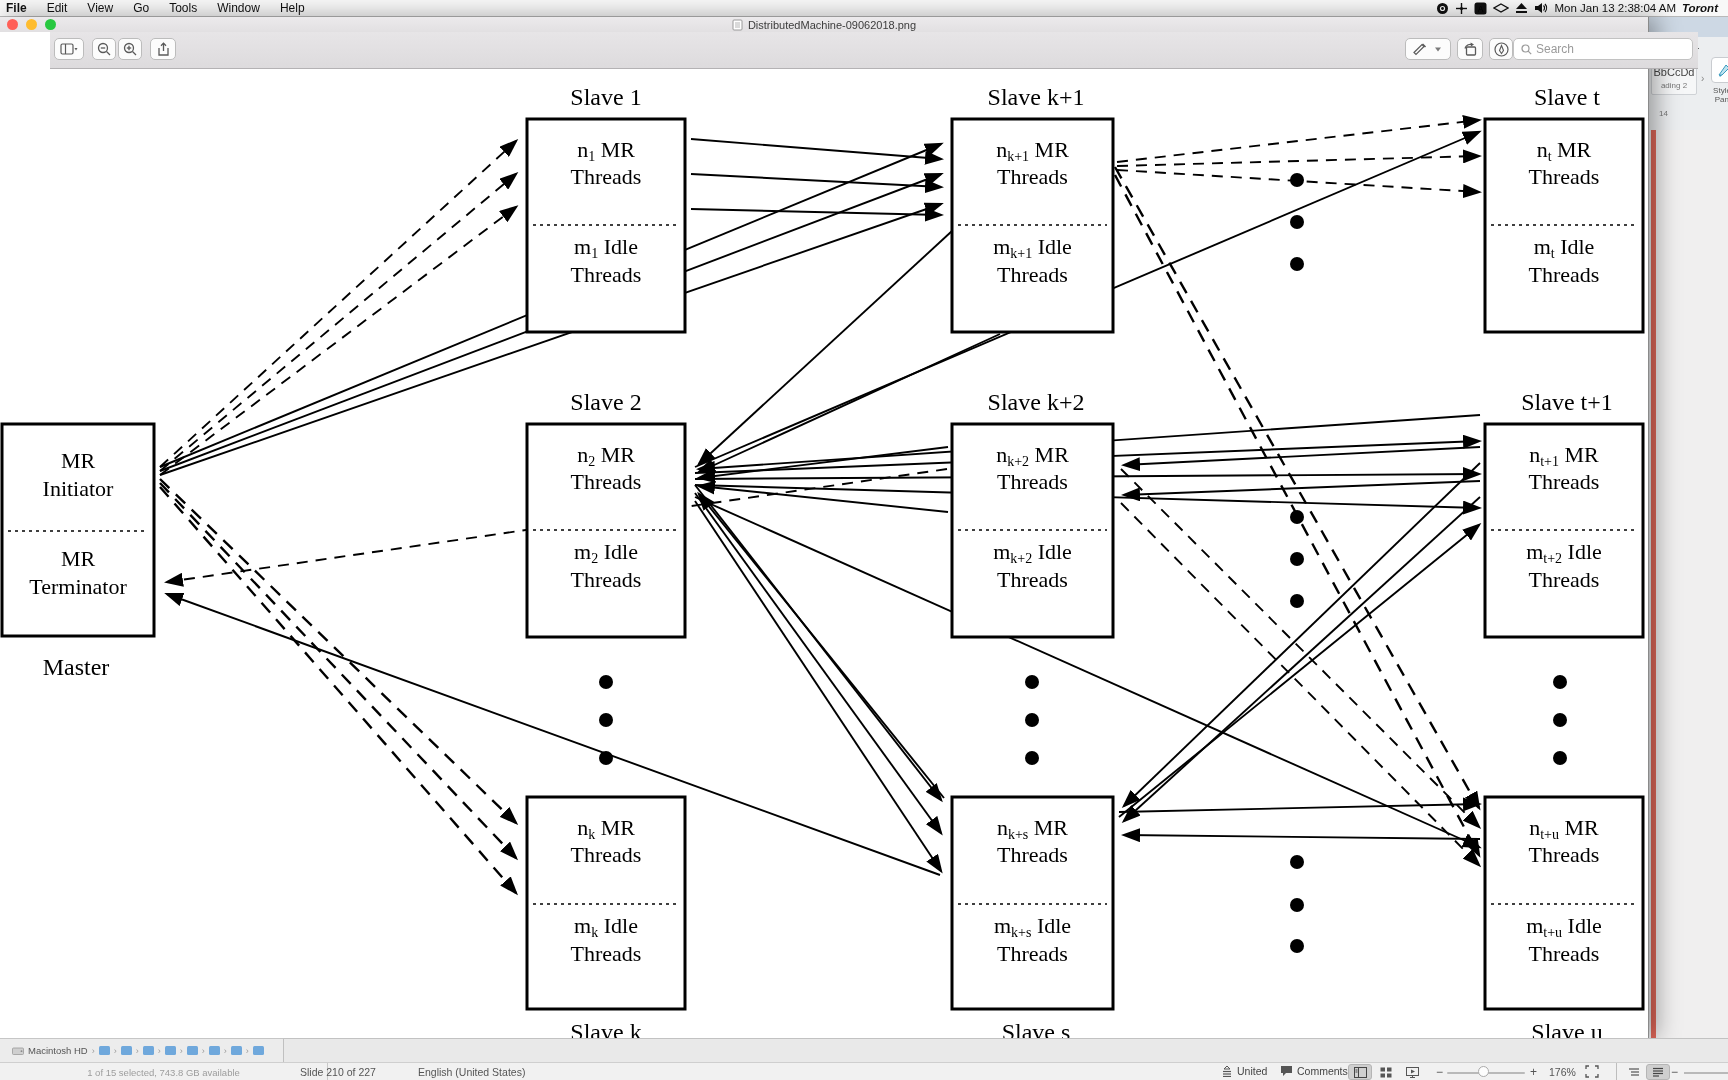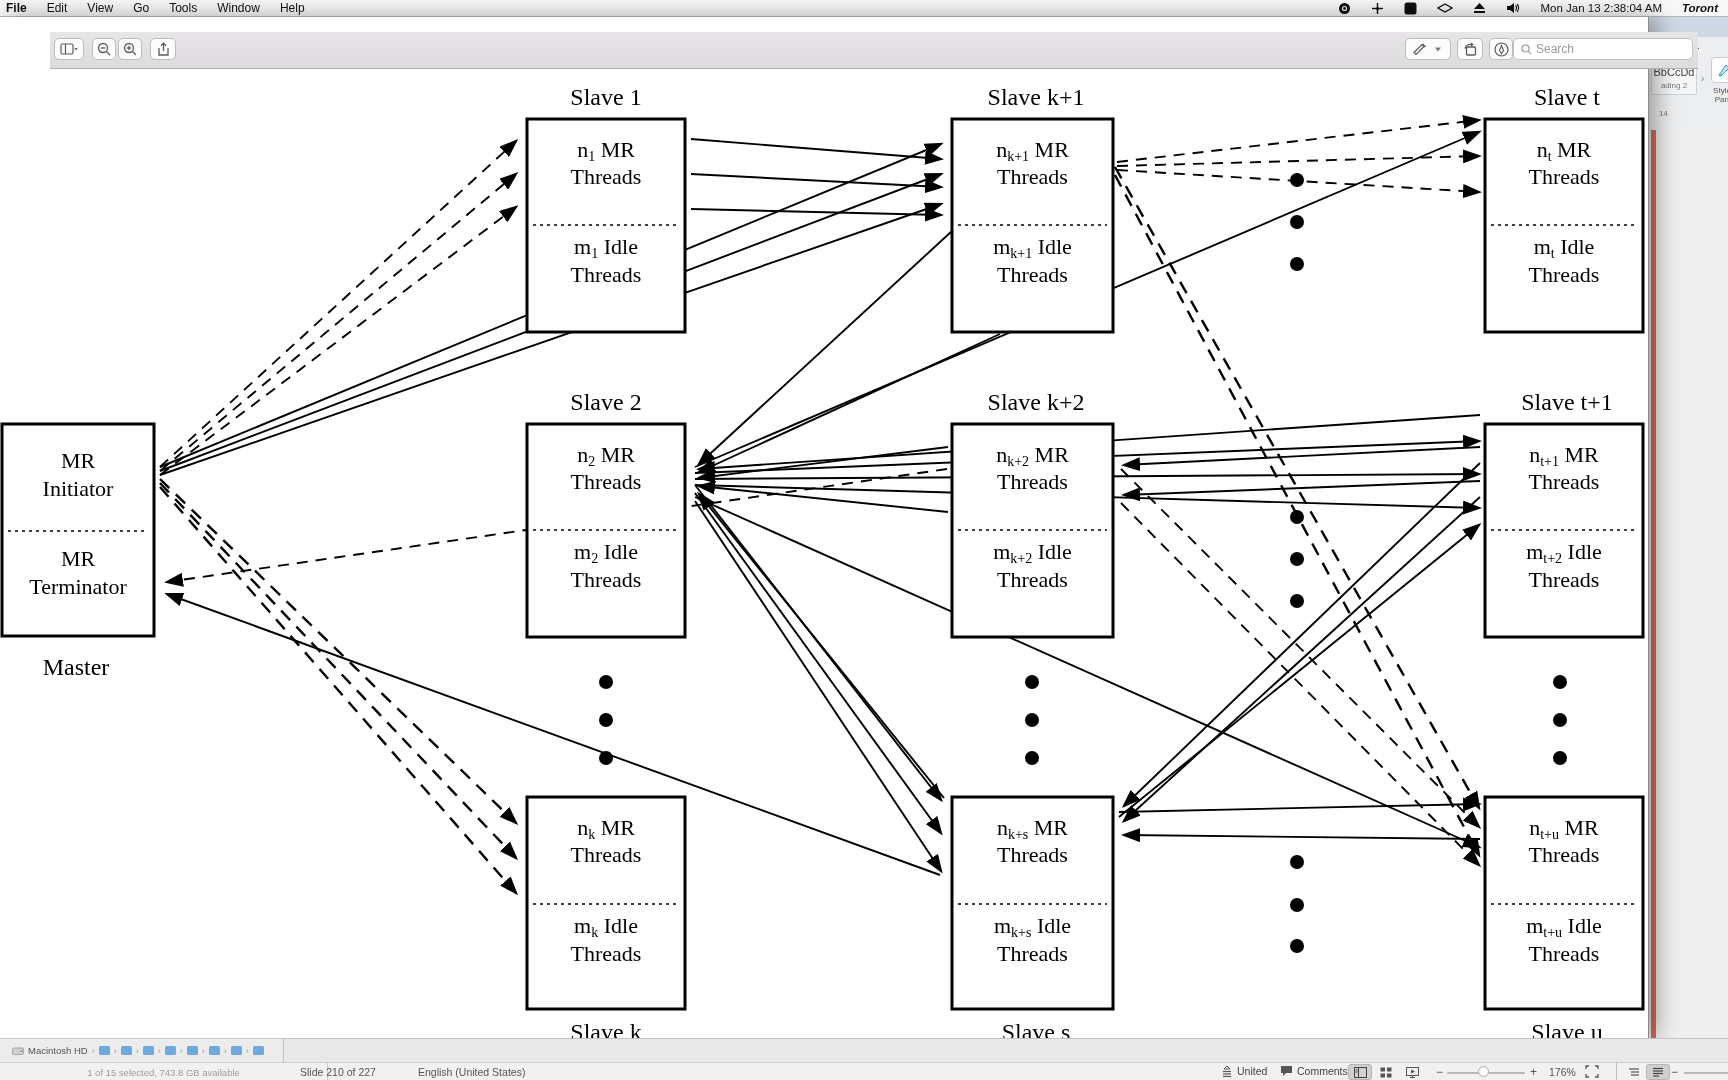--- a/index.html
+++ b/index.html
@@ -4,21 +4,21 @@
 <style>
   html,body{margin:0;padding:0;background:#9a9a9a;}
   *{box-sizing:border-box;}
   .screen{position:relative;width:1728px;height:1080px;overflow:hidden;background:#efefef;
           font-family:"Liberation Sans",sans-serif;}
   
   .menubar{position:absolute;left:0;top:0;width:1728px;height:17px;background:#f8f8f8;
            border-bottom:1px solid #b9b9b9;display:flex;align-items:center;font-size:12px;color:#111;}
   .menubar .mitem{padding:0 10px;height:17px;display:flex;align-items:center;}
   .menubar .mitem:first-child{padding-left:6px;font-weight:bold;}
-  .mstatus{position:absolute;right:0;top:0;height:16px;display:flex;align-items:center;gap:20px;
+  .mstatus{position:absolute;right:0;top:0;height:16px;display:flex;align-items:center;gap:6px;
            padding-right:0;font-size:11.5px;color:#111;}
   .micon{display:flex;align-items:center;}
   .clock{white-space:nowrap;}
   .username{white-space:nowrap;width:46px;overflow:hidden;font-weight:bold;font-style:italic;}
   
   .pwin{position:absolute;left:0;top:17px;width:1649px;height:1021px;background:#fff;
         box-shadow:8px 0 22px rgba(0,0,0,.35);border-right:1px solid #8a8a8a;}
   .ptitlebar{position:absolute;left:0;top:0;width:100%;height:15px;background:linear-gradient(#eceaec,#e2e0e2);
              display:flex;align-items:center;justify-content:center;font-size:11px;color:#3c3c3c;}
   .lights{position:absolute;left:7px;top:2px;display:flex;gap:8px;}
@@ -156,20 +156,34 @@
           </svg>
       </div>
       <div class="cap">Styles Pane</div>
     </div>
     <div class="wmini">14</div>
     <div class="wdoc"></div>
     <div class="redstrip"></div>
   </div>
 
   <div class="pwin">
+    <div class="ptitlebar">
+      <div class="lights">
+        <span class="light" id="light-close" style="background: rgb(255, 95, 87);"></span>
+        <span class="light" id="light-min" style="background: rgb(254, 188, 46);"></span>
+        <span class="light" id="light-zoom" style="background: rgb(40, 200, 64);"></span>
+      </div>
+      <svg width="11" height="12" style="margin-right:5px">
+          <rect x="1" y="1" width="9" height="10" rx="1" fill="#fff" stroke="#9a9a9a"></rect>
+          <line x1="3" y1="4" x2="8" y2="4" stroke="#b5b5b5"></line>
+          <line x1="3" y1="6" x2="8" y2="6" stroke="#b5b5b5"></line>
+          <line x1="3" y1="8" x2="8" y2="8" stroke="#b5b5b5"></line>
+        </svg>
+      <span>DistributedMachine-09062018.png</span>
+    </div>
 
     <div class="ptoolbar">
       <div class="tbtn" style="left:4px;width:30px">
         <svg width="18" height="12">
             <rect x="1" y="1" width="12" height="10" rx="1.5" fill="none" stroke="#5a5a5a" stroke-width="1.2"></rect>
             <line x1="5.5" y1="1" x2="5.5" y2="11" stroke="#5a5a5a" stroke-width="1.2"></line>
             <polygon points="14.5,5 17.5,5 16,7.5" fill="#5a5a5a"></polygon>
           </svg>
       </div>
       <div class="tbtn" style="left:42px;width:24px">

